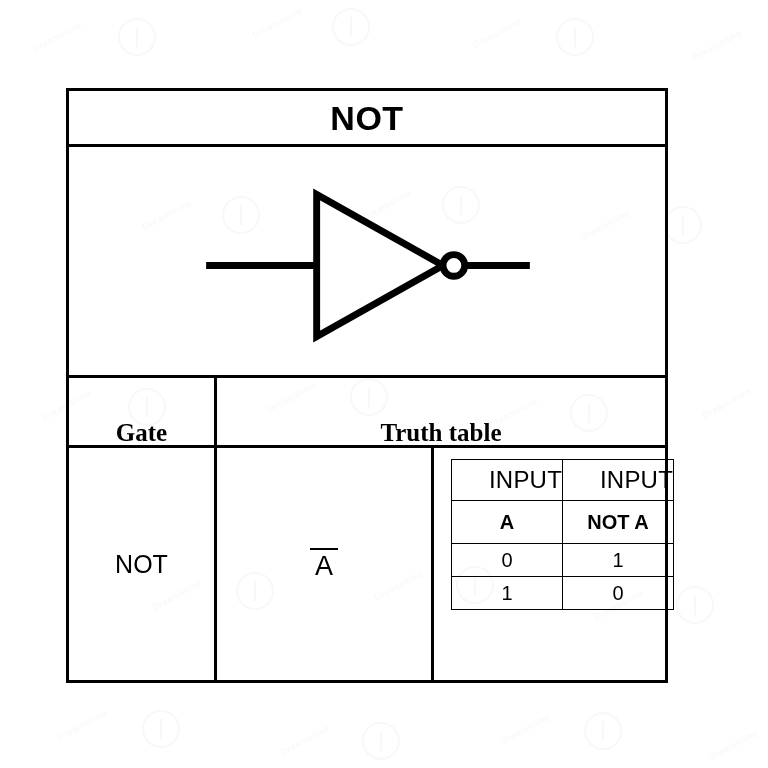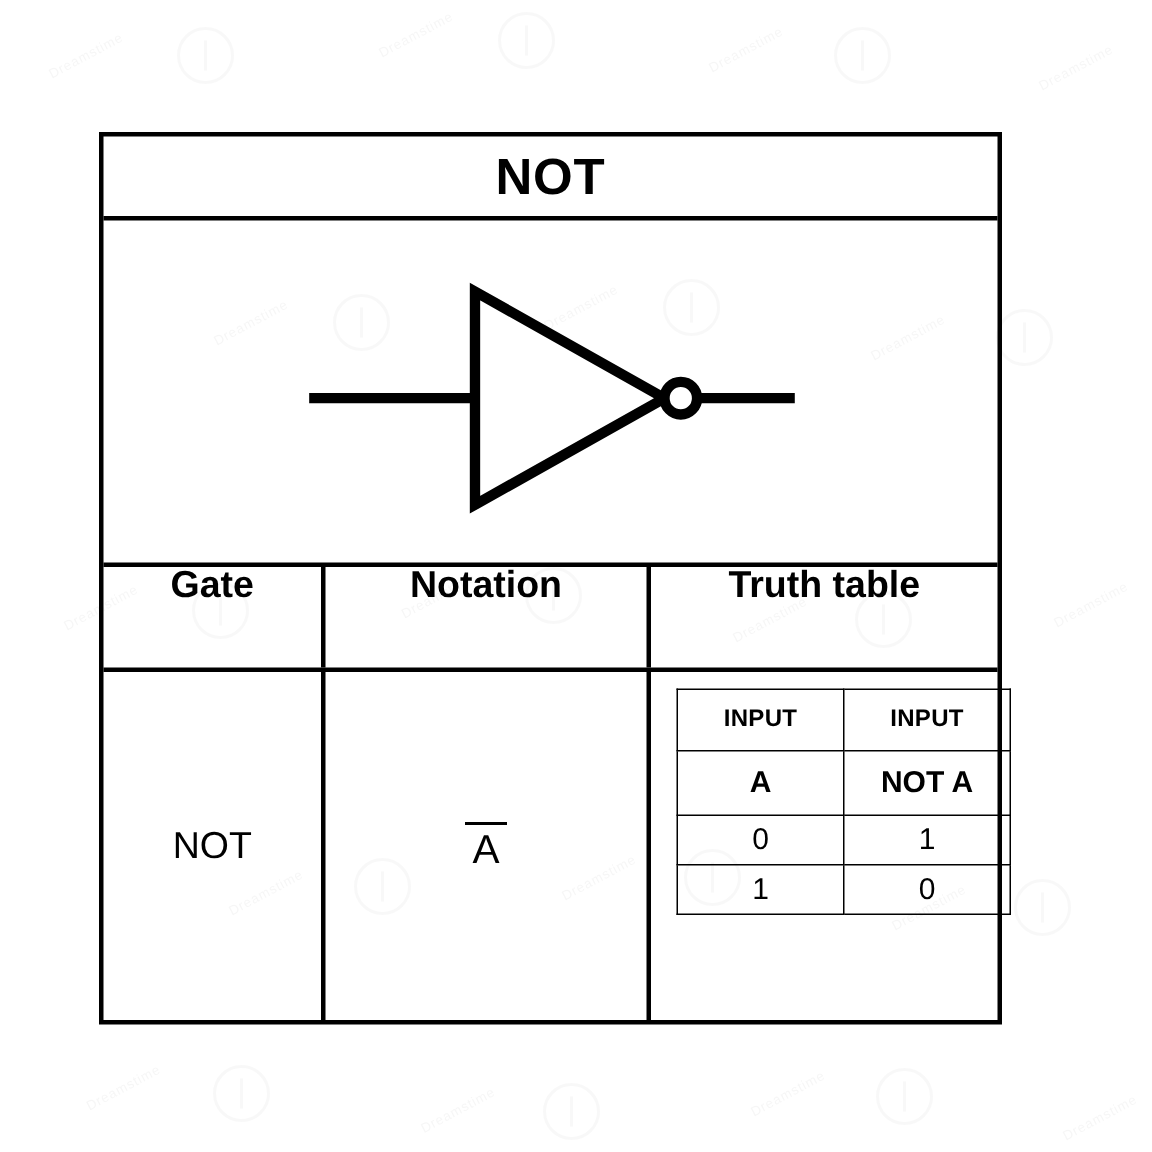--- a/index.html
+++ b/index.html
@@ -108,24 +108,25 @@
     left: 0;
     top: 287px;
     right: 0;
     height: 70px;
     border-bottom: 3px solid #000000;
     box-sizing: border-box;
     display: flex;
   }
   .hdr-cell {
     display: flex;
-    align-items: flex-start;
+    align-items: flex-end;
     justify-content: center;
     box-sizing: border-box;
     height: 100%;
+    font-family: Liberation Serif, serif;
   }
   .hdr-cell span {
     font-size: 25px;
     font-weight: bold;
     line-height: 1;
   }
   #hdr-gate      { width: 148px; border-right: 3px solid #000000; }
   #hdr-notation  { width: 217px; border-right: 3px solid #000000; }
   #hdr-truth     { flex: 1; }
 
@@ -190,23 +191,24 @@
     padding: 0;
     height: 35px;
     width: 50%;
   }
   #truth-table td span {
     display: block;
     line-height: 1;
   }
   #truth-table tr.head-row td { height: 41px; }
   #truth-table tr.head-row td span {
-    font-size: 16px;
-    font-weight: bold;
+    font-size: 24px;
+    font-weight: normal;
     letter-spacing: 0.2px;
+    text-align: right;
   }
   #truth-table tr.var-row td { height: 43px; }
   #truth-table tr.var-row td span {
     font-size: 20px;
     font-weight: bold;
   }
   #truth-table tr.data-row td { height: 33px; }
   #truth-table tr.data-row td span {
     font-size: 20px;
     font-weight: normal;
@@ -267,23 +269,20 @@
       <circle cx="389" cy="120" r="11" fill="#ffffff" stroke="#000000" stroke-width="7"></circle>
 
       <line x1="400" y1="120" x2="466" y2="120" stroke="#000000" stroke-width="7" stroke-linecap="butt"></line>
     </svg>
   </div>
 
   <div id="header-row">
     <div class="hdr-cell" id="hdr-gate">
       <span>Gate</span>
     </div>
-    <div class="hdr-cell" id="hdr-notation">
-      <span>Notation</span>
-    </div>
     <div class="hdr-cell" id="hdr-truth">
       <span>Truth table</span>
     </div>
   </div>
 
   <div id="body-row">
 
     <div id="cell-gate">
       <span>NOT</span>
     </div>

